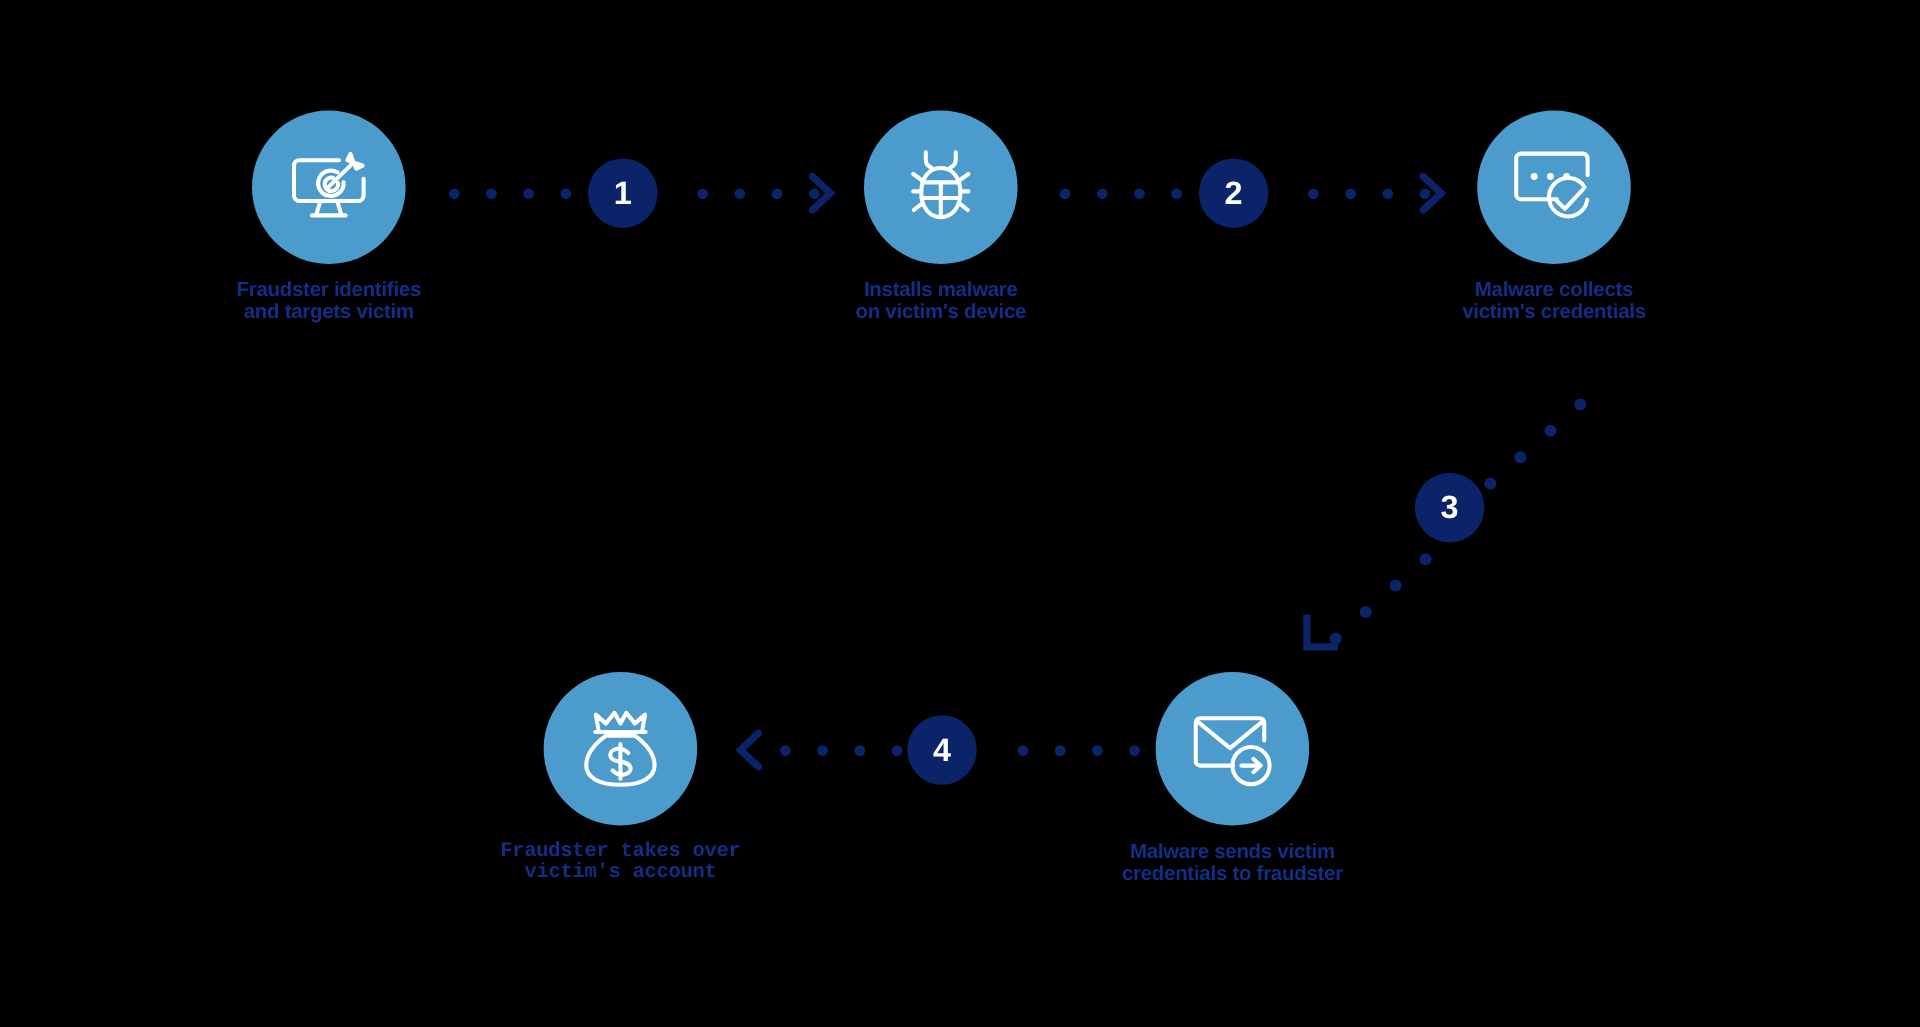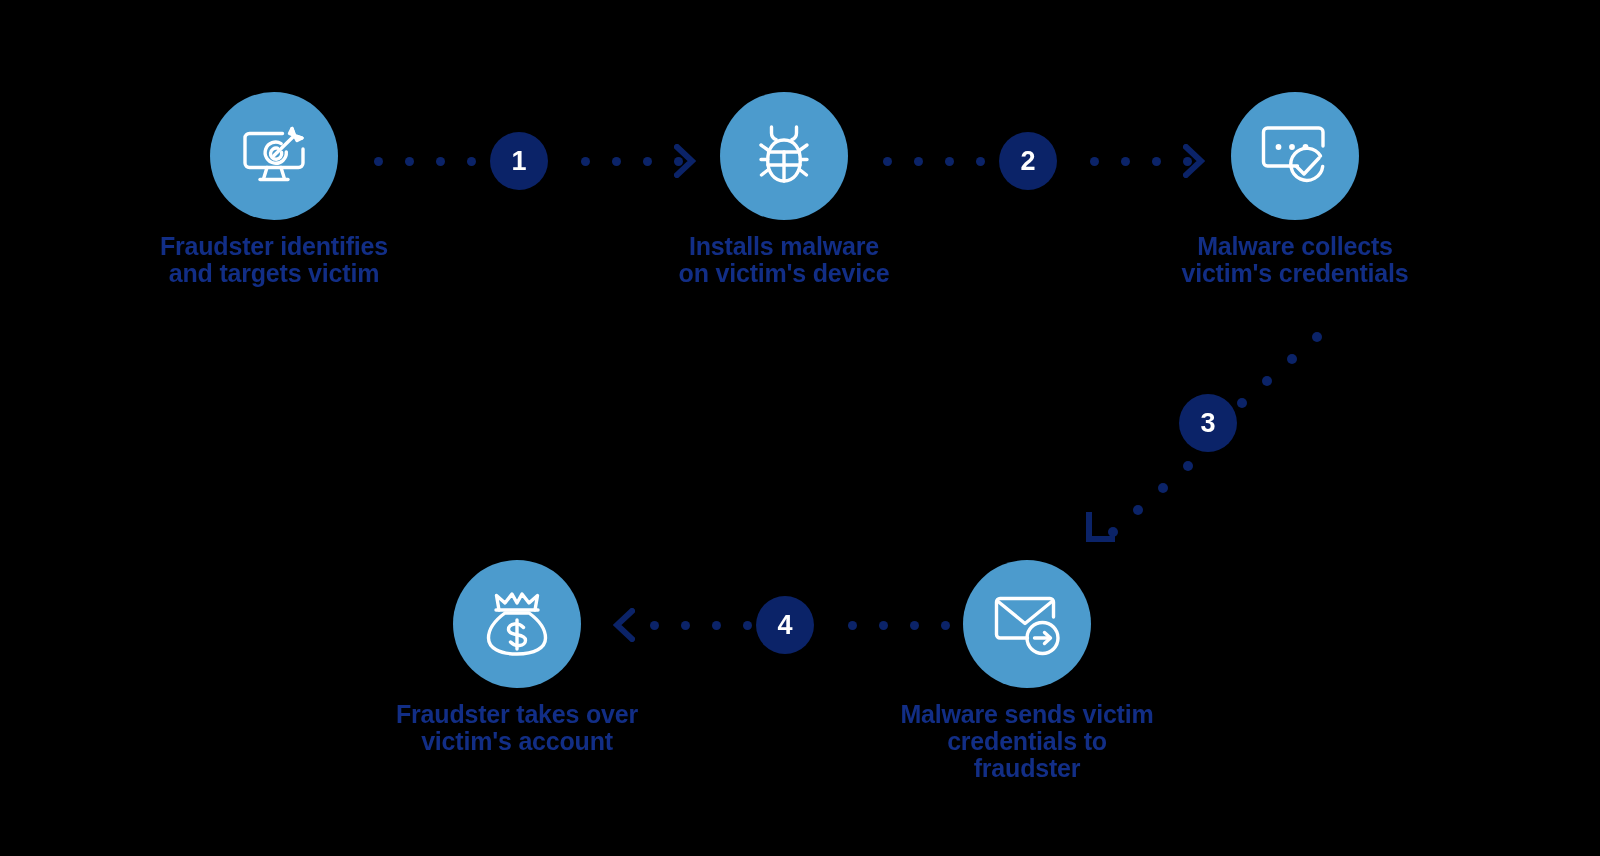--- a/index.html
+++ b/index.html
@@ -36,21 +36,21 @@
     background: #4c9bcd;
     margin: 0 auto;
     display: flex;
     align-items: center;
     justify-content: center;
   }
   .node .disc svg { display: block; }
   .node .caption {
     margin-top: 13px;
     color: #122e86;
-    font-size: 25px;
+    font-size: 17px;
     font-weight: bold;
     line-height: 1.08;
     letter-spacing: -0.2px;
     white-space: pre-line;
   }
 
   
   .badge {
     position: absolute;
     width: 58px;
@@ -158,21 +158,21 @@
           <circle cx="53.5" cy="52" r="15.5"></circle>
           <path d="M45.5 52 H60.5"></path>
           <path d="M55.5 46.5 L61.5 52 L55.5 57.5"></path>
         </g>
       </svg>
     </div>
     <div class="caption">Malware sends victim
 credentials to fraudster</div>
   </div>
 
-  <div class="node" style="left:517px; top:560px;">
+  <div class="node" style="left:517px; top:560px;font-family:Liberation Mono, monospace;">
     <div class="disc">
       <svg width="72" height="72" viewBox="0 0 72 72">
         <g fill="none" stroke="#ffffff" stroke-width="3.4" stroke-linecap="round" stroke-linejoin="round">
           <path d="M18 22 L15.5 7.5 L24 15 L31 6 L36 15 L41 6 L48 15 L56.5 7.5 L54 22"></path>
           <path d="M15 22 H57"></path>
           <path d="M24 25 C13 33 7.5 41.5 7.5 50 C7.5 60 18.5 66 36 66 C53.5 66 64.5 60 64.5 50 C64.5 41.5 59 33 48 25 Z"></path>
           <path d="M42.5 39.5 C40 36.8 36.8 35.6 33.5 36 C29.8 36.4 27.5 38.6 27.5 41.3 C27.5 44.3 30.2 45.8 36 46.7 C41.8 47.7 44.5 49.2 44.5 52.2 C44.5 54.9 42.2 57.1 38.5 57.5 C35.2 57.9 32 56.7 29.5 54"></path>
           <path d="M36 32 V61"></path>
         </g>
       </svg>

